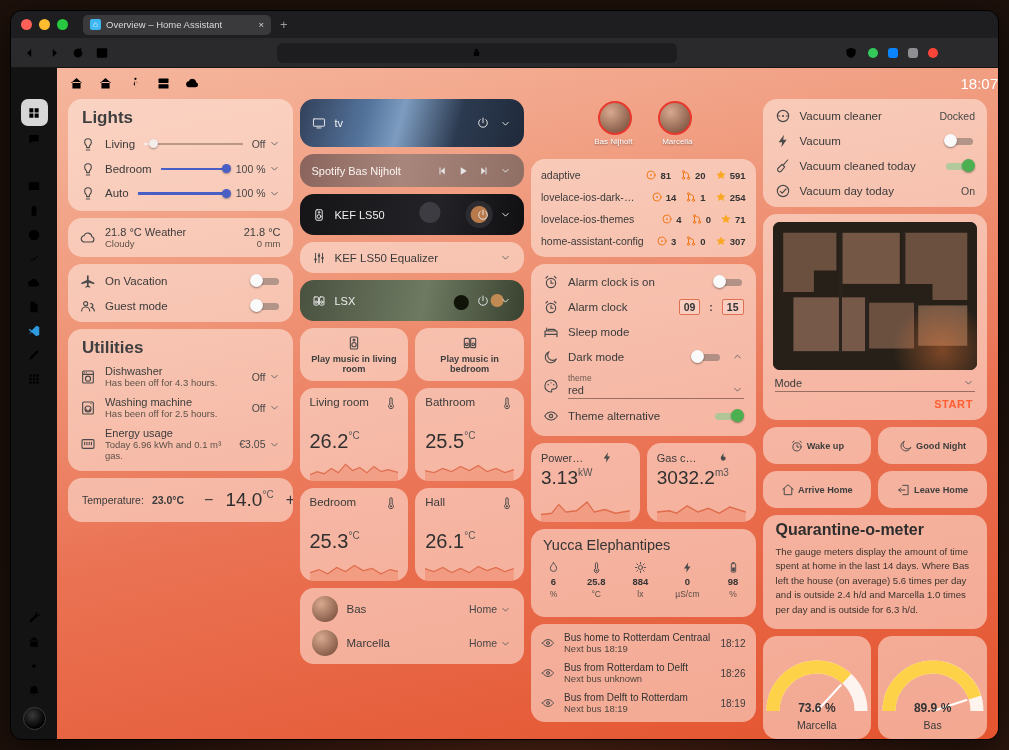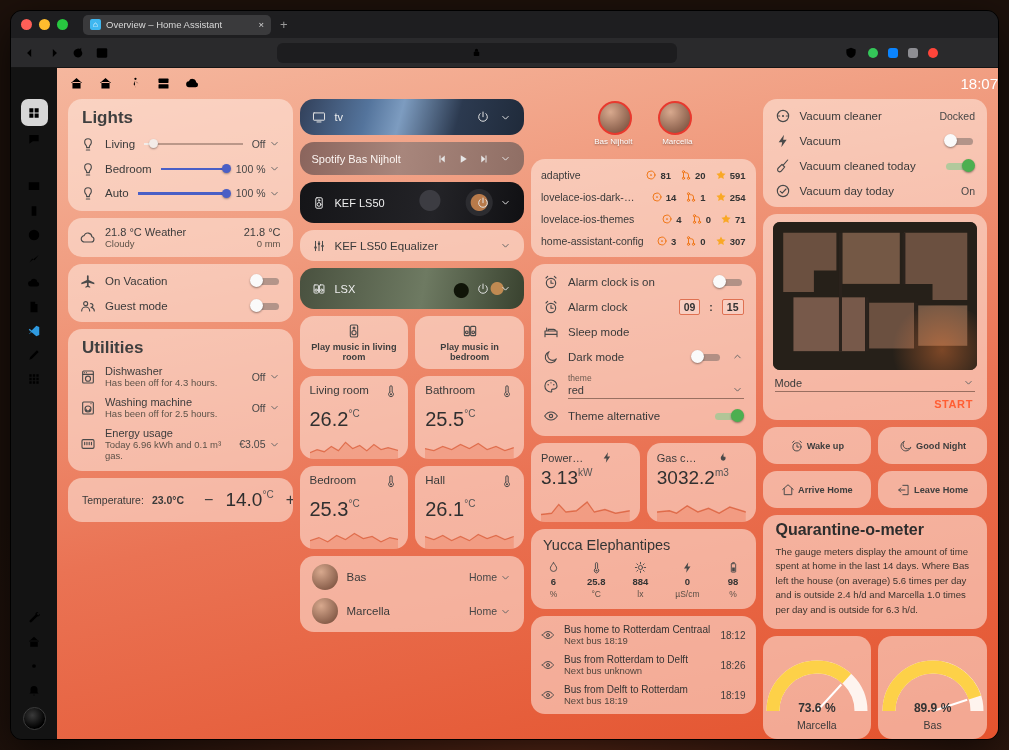--- a/index.html
+++ b/index.html
@@ -58,31 +58,31 @@
 .sl-fill{position:absolute;left:0;top:6px;height:2.5px;width:var(--pct);background:var(--c)}
 .sl-knob{position:absolute;top:2.5px;left:calc(var(--pct) - 5px);min-left:0;width:9px;height:9px;border-radius:50%;background:var(--c);box-shadow:0 1px 2px rgba(0,0,0,.35)}
 .thermo-row{display:flex;align-items:center;gap:8px;padding:11px 14px;font-size:10.5px}
 .t-cur{font-weight:bold}
 .t-val{font-size:19px;color:#2e2e2e}
 .t-unit{font-size:10px;vertical-align:top;color:#555}
 .t-btn{background:none;border:none;font-size:16px;color:#3a3a3a;cursor:pointer;font-family:inherit;padding:0 4px}
 
 .mcard{border-radius:14px;display:flex;align-items:center;gap:9px;padding:0 12px;color:#efefef;font-size:11px;overflow:hidden}
 .mcard .ic,.mcard .chev{color:#e6e6e6}
-.tvcard{height:36px;background:linear-gradient(105deg,#32405a 0%,#54749c 30%,#7d9cc0 45%,#2c3a50 70%,#1f2a3a 100%)}
+.tvcard{height:48px;background:linear-gradient(105deg,#32405a 0%,#54749c 30%,#7d9cc0 45%,#2c3a50 70%,#1f2a3a 100%)}
 .spotcard{height:33px;background:linear-gradient(100deg,#8a645c,#a8867c 45%,#8f6e64);color:#fbf4f1}
 .kefcard{height:41px;background:radial-gradient(circle at 80% 50%,#b87a4a 0 8px,#2c2c30 9px 13px,rgba(0,0,0,0) 14px),radial-gradient(circle at 58% 45%,#3c3c42 0 10px,rgba(0,0,0,0) 11px),linear-gradient(100deg,#151518,#232327 60%,#101013)}
 .lsxcard{height:41px;background:radial-gradient(circle at 72% 55%,#101408 0 7px,rgba(0,0,0,0) 8px),radial-gradient(circle at 88% 50%,#c08a52 0 6px,rgba(0,0,0,0) 7px),linear-gradient(100deg,#49513f,#6e7a62 55%,#39422f)}
 .mctl{display:flex;align-items:center;gap:9px}
 .playgrid,.roomgrid,.scenegrid,.engrid,.gaugegrid{display:grid;grid-template-columns:1fr 1fr;gap:7px}
 .playbtn{display:flex;flex-direction:column;align-items:center;gap:3px;padding:7px 6px;text-align:center;font-size:9.2px;font-weight:bold;color:#3e3e3e;cursor:pointer}
 .room{padding:8px 10px 0}
 .rh{display:flex;align-items:flex-start;font-size:11.5px}
 .rh .ic{margin-left:auto;width:14px;height:14px}
-.rval{font-size:20px;color:#303030;margin-top:10px}
+.rval{font-size:20px;color:#303030;margin-top:20px}
 .runit{font-size:10px;vertical-align:top;color:#555}
 .spark{display:block;width:100%;height:25px;margin-top:3px}
 .sa{fill:rgba(234,96,56,.28)}.sl{fill:none;stroke:rgba(210,70,30,.6);stroke-width:1.2}
 .pav{width:26px;height:26px;border-radius:50%;background:radial-gradient(circle at 35% 30%,#d8a98e,#6d4433);flex:0 0 auto}
 
 .avatars{display:flex;justify-content:center;gap:26px;padding:2px 0 0;min-height:53px}
 .pbadge{display:flex;flex-direction:column;align-items:flex-end;cursor:pointer}
 .pavatar{width:34px;height:34px;border-radius:50%;border:2px solid #e8392e;background:radial-gradient(circle at 35% 30%,#d8a98e,#6d4433)}
 .pname{font-size:8px;color:#fff;margin-top:2px;text-shadow:0 1px 2px rgba(0,0,0,.45)}
 .gh .row{padding:3px 10px;min-height:22px;font-size:10.5px}
@@ -90,21 +90,21 @@
 .ghstat{display:flex;align-items:center;gap:3px;font-weight:bold;font-size:9.5px;color:#333;flex:0 0 auto}
 .ghstat .ic{width:12px;height:12px}
 .tbox{border:1px solid #df7152;padding:1px 4px;font-size:10.5px;font-weight:bold;border-radius:2px;background:rgba(255,255,255,.25);color:#333}
 .colon{font-size:10.5px;font-weight:bold}
 .sellab{font-size:8.5px;color:#6a5a50}
 .selval{display:flex;align-items:center;font-size:11px;border-bottom:1px solid rgba(60,40,30,.5);padding-bottom:2px}
 .encard{padding:8px 10px 0}
 .entitle{display:flex;align-items:center;font-size:11px}
 .entitle span{flex:1;min-width:0;overflow:hidden;white-space:nowrap;text-overflow:ellipsis}
 .enval{font-size:19px;color:#303030;margin-top:3px}
-.plant{padding:8px 12px 10px}
+.plant{padding:8px 12px 18px}
 .plant h3{font-size:14.5px;font-weight:400;margin-bottom:8px;color:#353535}
 .sensors{display:flex;justify-content:space-between;padding:0 4px}
 .sensor{display:flex;flex-direction:column;align-items:center;gap:2px}
 .sval{font-size:9.5px;font-weight:bold;color:#333}
 .sunit{font-size:8.5px;color:#5a4f46}
 .bus .row{padding:4px 10px;min-height:27px}
 .busname{font-size:10px;color:#333}
 .businfo{font-size:9.5px;color:#50463e}
 .bustime{font-size:10px;color:#3c3c3c;flex:0 0 auto}
 

